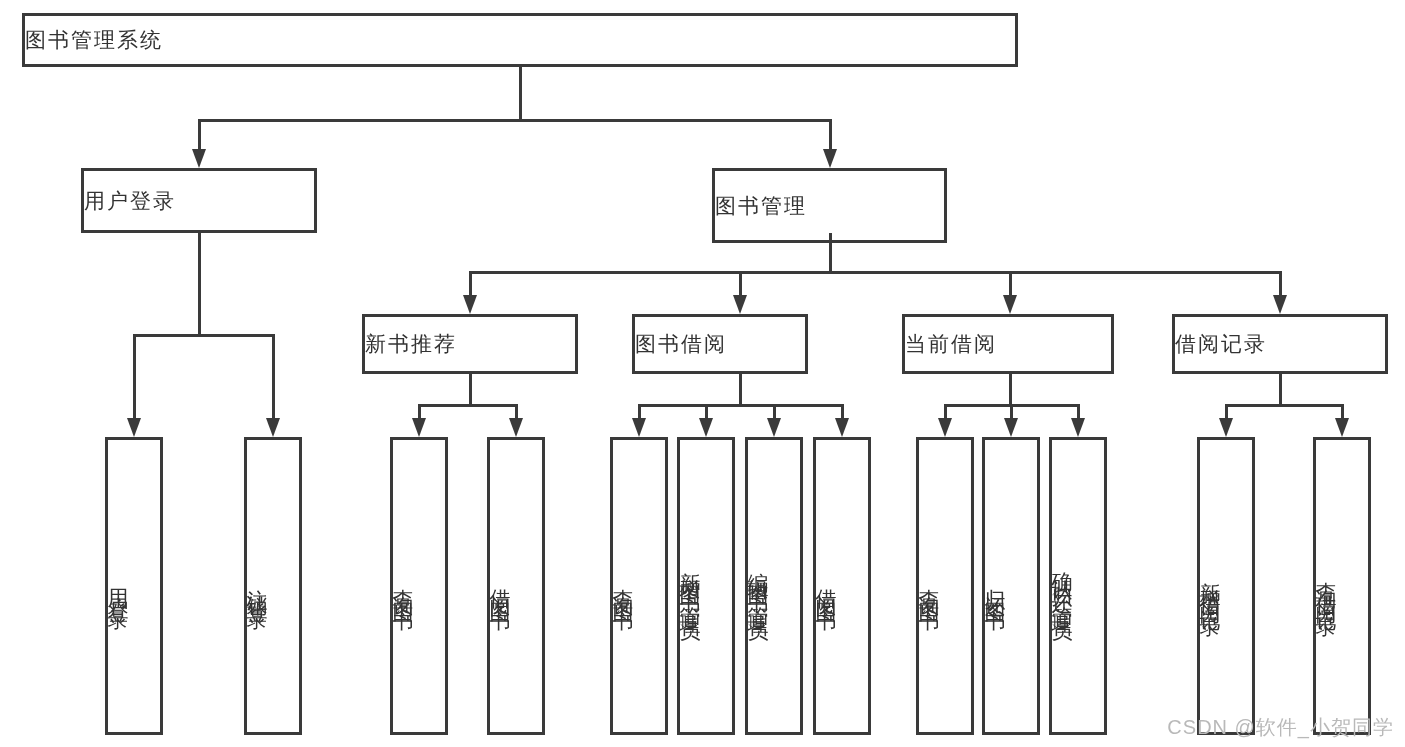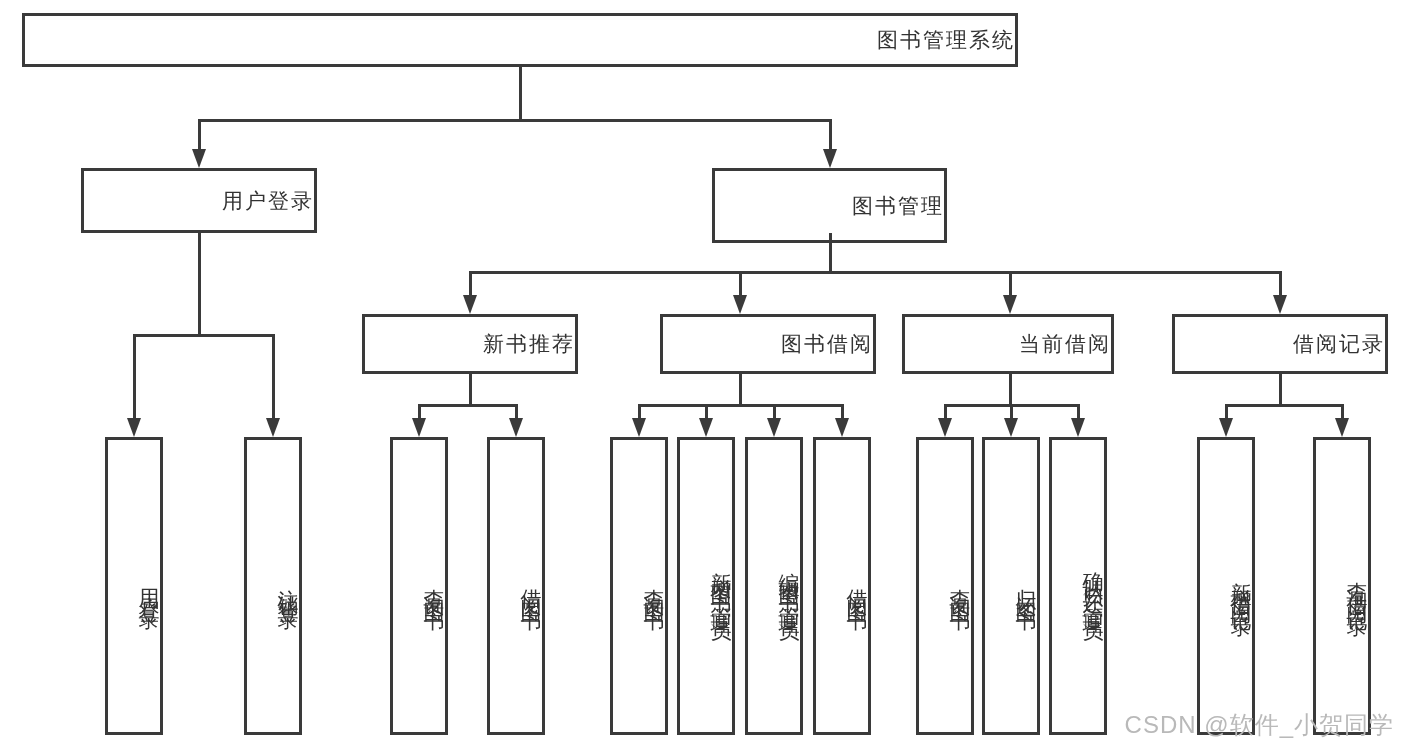--- a/index.html
+++ b/index.html
@@ -12,37 +12,37 @@
   body{
     width:1405px;height:747px;position:relative;overflow:hidden;
     background:var(--bg);
     font-family:"Liberation Sans","DejaVu Sans",sans-serif;
   }
   .canvas{position:absolute;inset:0;}
   .node{
     position:absolute;box-sizing:border-box;
     border:3px solid var(--line);
     background:var(--bg);
-    display:flex;align-items:center;justify-content:flex-end;
+    display:flex;align-items:center;justify-content:flex-start;
     color:var(--text);
   }
   .hnode span{font-size:21px;letter-spacing:2px;white-space:nowrap;}
   .vnode span{
     writing-mode:vertical-rl;text-orientation:mixed;
     font-size:21px;letter-spacing:7px;line-height:1;white-space:nowrap;
   }
   .cline{position:absolute;background:var(--line);}
   .ahead{
     position:absolute;width:0;height:0;
     border-left:7px solid transparent;border-right:7px solid transparent;
     border-top:19px solid var(--line);
   }
   .watermark{
     position:absolute;right:11px;bottom:6px;z-index:5;
-    font-size:24px;color:var(--wm);letter-spacing:1px;white-space:nowrap;
+    font-size:20px;color:var(--wm);letter-spacing:1px;white-space:nowrap;
   }
 </style>
 </head>
 <body>
 
 <div class="canvas">
 
   <div class="node hnode" style="left:22px;top:13px;width:996px;height:54px">
     <span>图书管理系统</span>
   </div>
@@ -50,21 +50,21 @@
   <div class="node hnode" style="left:81px;top:168px;width:236px;height:65px">
     <span>用户登录</span>
   </div>
   <div class="node hnode" style="left:712px;top:168px;width:235px;height:75px">
     <span>图书管理</span>
   </div>
 
   <div class="node hnode" style="left:362px;top:314px;width:216px;height:60px">
     <span>新书推荐</span>
   </div>
-  <div class="node hnode" style="left:660px;top:314px;width:216px;height:60px">
+  <div class="node hnode" style="left:632px;top:314px;width:176px;height:60px">
     <span>图书借阅</span>
   </div>
   <div class="node hnode" style="left:902px;top:314px;width:212px;height:60px">
     <span>当前借阅</span>
   </div>
   <div class="node hnode" style="left:1172px;top:314px;width:216px;height:60px">
     <span>借阅记录</span>
   </div>
 
   <div class="node vnode" style="left:105px;top:437px;width:58px;height:298px">

